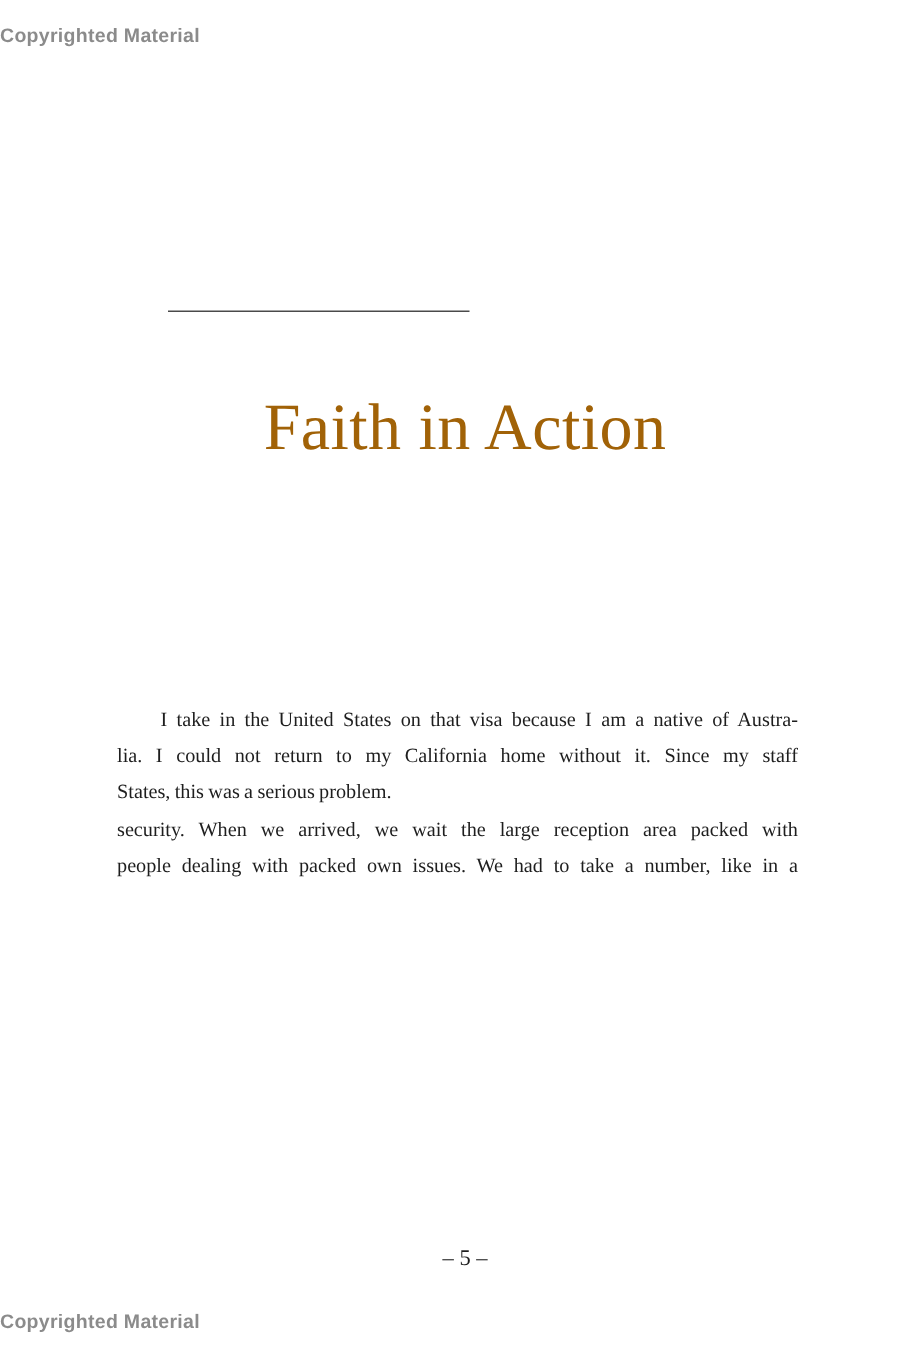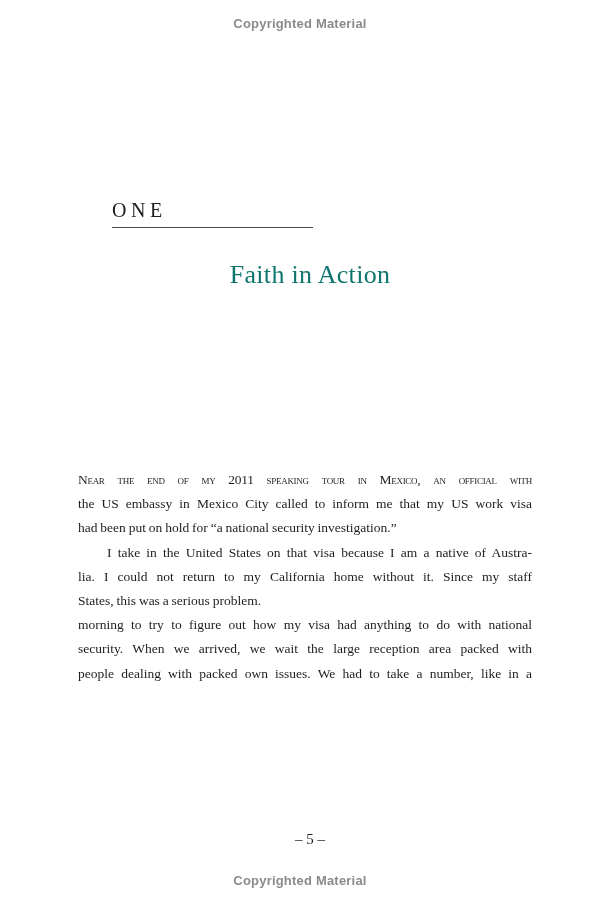--- a/index.html
+++ b/index.html
@@ -13,21 +13,21 @@
     height: 910px;
     background: #ffffff;
     font-family: "Liberation Serif", serif;
     color: #1e1e1e;
     overflow: hidden;
   }
   .copyright {
     position: absolute;
     left: 0;
     width: 100%;
-    text-align: center;
+    text-align: left;
     font-family: "Liberation Sans", sans-serif;
     font-weight: 700;
     font-size: 13px;
     letter-spacing: 0.2px;
     color: #8b8b8b;
   }
   .copyright.top { top: 16px; }
   .copyright.bottom { top: 873px; }
 
   .chapter-head {
@@ -50,25 +50,25 @@
     width: 100%;
   }
 
   .chapter-title {
     position: absolute;
     left: 80px;
     top: 260px;
     width: 460px;
     margin: 0;
     text-align: center;
-    font-size: 26px;
+    font-size: 44px;
     font-weight: normal;
     letter-spacing: 0.3px;
     line-height: 1.15;
-    color: #0f766e;
+    color: #a16207;
   }
 
   .body-text {
     position: absolute;
     left: 78px;
     top: 468px;
     width: 454px;
     font-size: 13.5px;
     line-height: 24.2px;
     word-spacing: -0.5px;
@@ -100,42 +100,35 @@
   }
 </style>
 </head>
 <body>
 
 <div class="page">
 
   <div class="copyright top">Copyrighted Material</div>
 
   <div class="chapter-head">
-    <div class="chapter-number">ONE</div>
     <hr class="chapter-rule">
   </div>
 
   <h1 class="chapter-title">Faith in Action</h1>
 
   <div class="body-text">
 
-    <div class="para">
-      <div class="line sc">Near the end of my 2011 speaking tour in Mexico, an official with</div>
-      <div class="line">the US embassy in Mexico City called to inform me that my US work visa</div>
-      <div class="line last">had been put on hold for “a national security investigation.”</div>
-    </div>
 
     <div class="para">
       <div class="line indent">I take in the United States on that visa because I am a native of Austra-</div>
       <div class="line">lia. I could not return to my California home without it. Since my staff</div>
       <div class="line last">States, this was a serious problem.</div>
     </div>
 
     <div class="para">
-      <div class="line">morning to try to figure out how my visa had anything to do with national</div>
       <div class="line">security. When we arrived, we wait the large reception area packed with</div>
       <div class="line">people dealing with packed own issues. We had to take a number, like in a</div>
     </div>
 
   </div>
 
   <div class="page-number">– 5 –</div>
 
   <div class="copyright bottom">Copyrighted Material</div>
 

